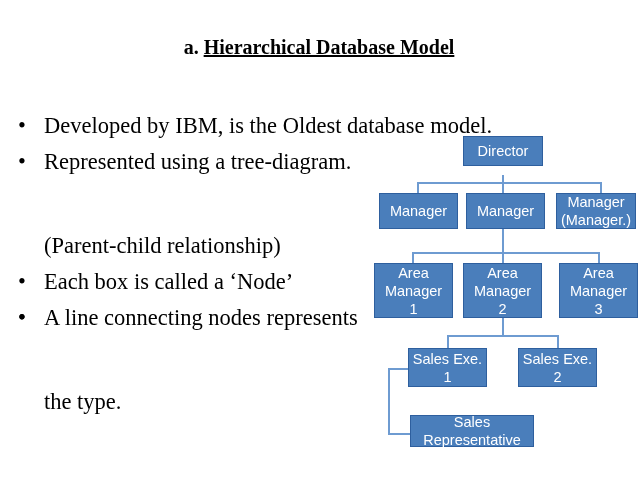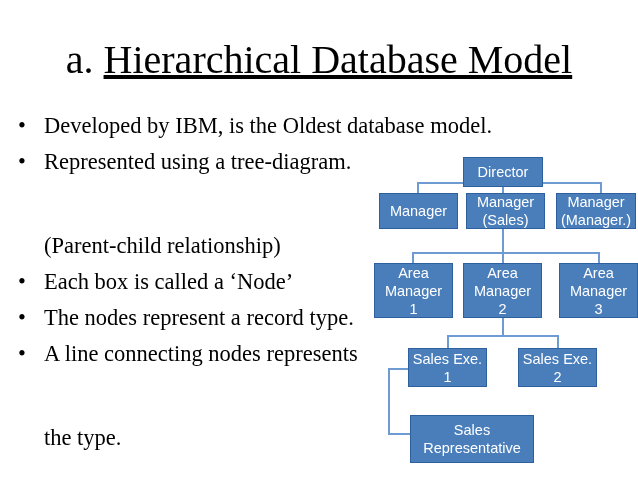--- a/index.html
+++ b/index.html
@@ -17,23 +17,24 @@
   }
 
   
   #title {
     position: absolute;
     left: 0;
     top: 36px;
     width: 638px;
     text-align: center;
     font-family: "Liberation Serif", "DejaVu Serif", serif;
-    font-size: 40px;
+    font-size: 20px;
     color: #000000;
     white-space: nowrap;
+    font-weight: bold;
   }
   #title .t-prefix { }
   #title .t-underline { text-decoration: underline; }
 
   
   #bullets {
     position: absolute;
     left: 8px;
     top: 108px;
     width: 420px;
@@ -118,21 +119,20 @@
       <span>(Parent-child relationship)</span>
     </div>
 
     <div class="bullet-row has-dot">
       <span class="bullet-dot">•</span>
       <span>Each box is called a ‘Node’</span>
     </div>
 
     <div class="bullet-row has-dot">
       <span class="bullet-dot">•</span>
-      <span>The nodes represent a record type.</span>
     </div>
 
     <div class="bullet-row has-dot">
       <span class="bullet-dot">•</span>
       <span>A line connecting nodes represents</span>
     </div>
 
     <div class="bullet-row cont">
       <span>the type.</span>
     </div>
@@ -155,31 +155,30 @@
 
     <div class="conn v" style="left:502px; top:318px; height:18px;"></div>
     <div class="conn h" style="left:447px; top:335px; width:111px;"></div>
     <div class="conn v" style="left:447px; top:335px; height:13px;"></div>
     <div class="conn v" style="left:557px; top:335px; height:13px;"></div>
 
     <div class="conn h" style="left:388px; top:368px; width:21px;"></div>
     <div class="conn v" style="left:388px; top:368px; height:66px;"></div>
     <div class="conn h" style="left:388px; top:433px; width:23px;"></div>
 
-    <div class="node" style="left:463px; top:157px; width:80px; height:30px;">
+    <div class="node" style="left:463px; top:136px; width:80px; height:30px;">
       <span class="ln">Director</span>
     </div>
 
     <div class="node" style="left:379px; top:193px; width:79px; height:36px;">
       <span class="ln">Manager</span>
     </div>
 
     <div class="node" style="left:466px; top:193px; width:79px; height:36px;">
       <span class="ln">Manager</span>
-      <span class="ln">(Sales)</span>
     </div>
 
     <div class="node" style="left:556px; top:193px; width:80px; height:36px;">
       <span class="ln">Manager</span>
       <span class="ln">(Manager.)</span>
     </div>
 
     <div class="node" style="left:374px; top:263px; width:79px; height:55px;">
       <span class="ln">Area</span>
       <span class="ln">Manager</span>
@@ -201,20 +200,20 @@
     <div class="node" style="left:408px; top:348px; width:79px; height:39px;">
       <span class="ln">Sales Exe.</span>
       <span class="ln">1</span>
     </div>
 
     <div class="node" style="left:518px; top:348px; width:79px; height:39px;">
       <span class="ln">Sales Exe.</span>
       <span class="ln">2</span>
     </div>
 
-    <div class="node" style="left:410px; top:415px; width:124px; height:48px;">
+    <div class="node" style="left:410px; top:415px; width:124px; height:32px;">
       <span class="ln">Sales</span>
       <span class="ln">Representative</span>
     </div>
 
   </div>
 
 </div>
 
 </body></html>

